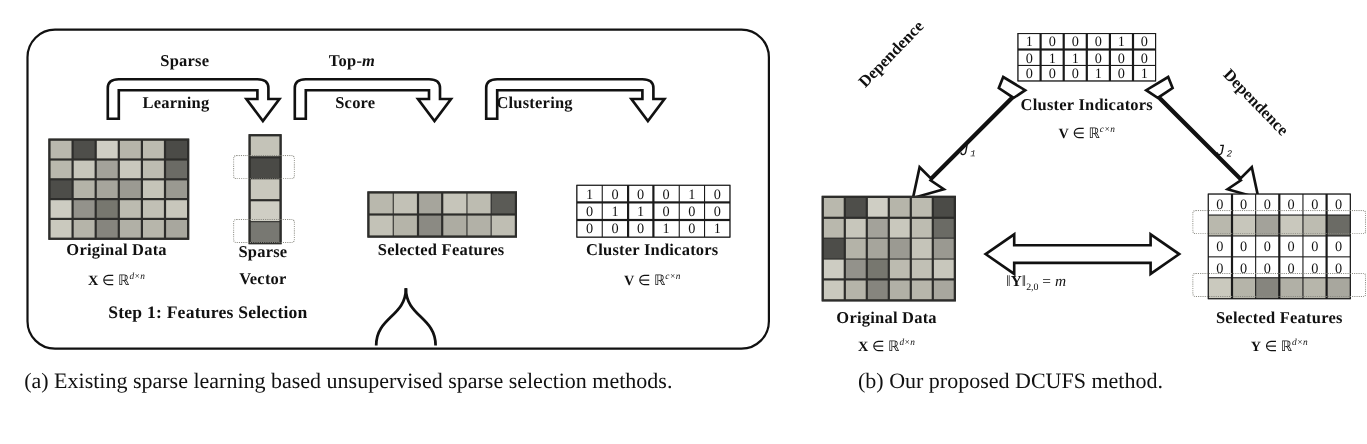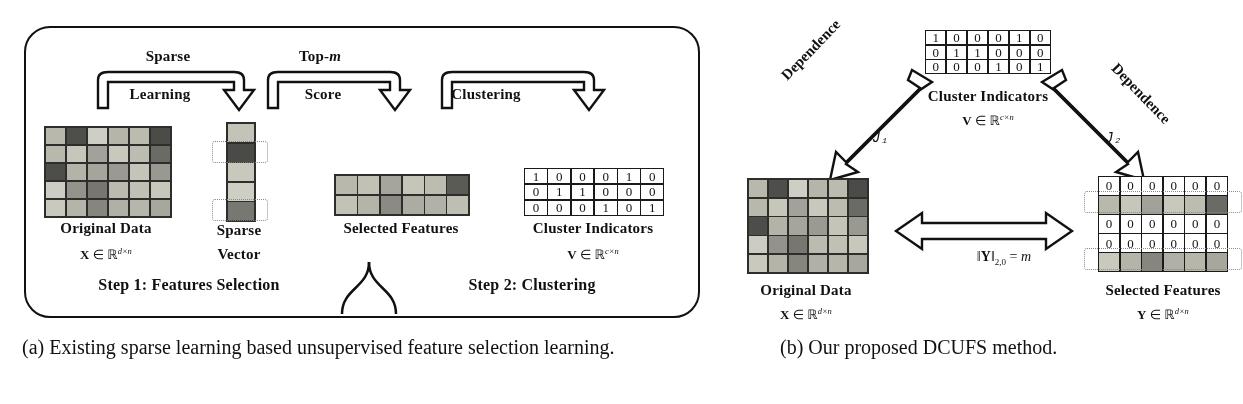--- a/index.html
+++ b/index.html
@@ -181,23 +181,22 @@
       <div class="bcell">1</div>
       <div class="bcell">0</div>
       <div class="bcell">1</div>
     </div>
   <div class="lbl abs ctr" style="left:508px;top:220px;width:170px;">Cluster Indicators</div>
   <div class="math abs ctr" style="left:508px;top:246px;width:170px;">
     <span class="mbold">V</span> ∈ ℝ<span class="sup">c×n</span>
   </div>
 
   <div class="lbl abs ctr" style="left:44px;top:276px;width:290px;font-size:16px;">Step 1: Features Selection</div>
-  <div class="lbl abs ctr" style="left:392px;top:276px;width:280px;font-size:16px;">Step 2: Clustering</div>
-
-  <div class="caption" style="left:22px;top:333px;width:660px;">(a) Existing sparse learning based unsupervised feature selection learning.</div>
+
+  <div class="caption" style="left:22px;top:333px;width:660px;">(a) Existing sparse learning based unsupervised sparse selection methods.</div>
 
   <div class="binmat" id="b-clu-grid" style="left:925px;top:30px;width:124px;height:42px;grid-template-columns:repeat(6,1fr);grid-template-rows:repeat(3,1fr);gap:1.5px;">
       <div class="bcell">1</div>
       <div class="bcell">0</div>
       <div class="bcell">0</div>
       <div class="bcell">0</div>
       <div class="bcell">1</div>
       <div class="bcell">0</div>
       <div class="bcell">0</div>
       <div class="bcell">1</div>
@@ -262,21 +261,21 @@
       <div class="cell" style="background: rgb(168, 167, 158);"></div>
     </div>
   <div class="lbl abs ctr" style="left:726px;top:282px;width:160px;">Original Data</div>
   <div class="math abs ctr" style="left:726px;top:306px;width:160px;">
     <span class="mbold">X</span> ∈ ℝ<span class="sup">d×n</span>
   </div>
 
   <svg class="abs" style="left:896px;top:208px;" width="176" height="46">
     <path class="ol" d="M 0 23 L 26 5 L 26 15 L 150 15 L 150 5 L 176 23 L 150 41 L 150 31 L 26 31 L 26 41 Z"></path>
   </svg>
-  <div class="math abs ctr" style="left:918px;top:249px;width:172px;font-size:14px;">
+  <div class="math abs ctr" style="left:856px;top:249px;width:172px;font-size:14px;">
     ‖<span class="mbold">Y</span>‖<span style="font-size:9px;vertical-align:sub;">2,0</span> = <i>m</i>
   </div>
 
   <div class="binmat" id="b-sel-grid" style="left:1098px;top:176px;width:128px;height:94px;grid-template-columns:repeat(6,1fr);grid-template-rows:repeat(5,1fr);gap:1.5px;">
       <div class="bcell">0</div>
       <div class="bcell">0</div>
       <div class="bcell">0</div>
       <div class="bcell">0</div>
       <div class="bcell">0</div>
       <div class="bcell">0</div>

